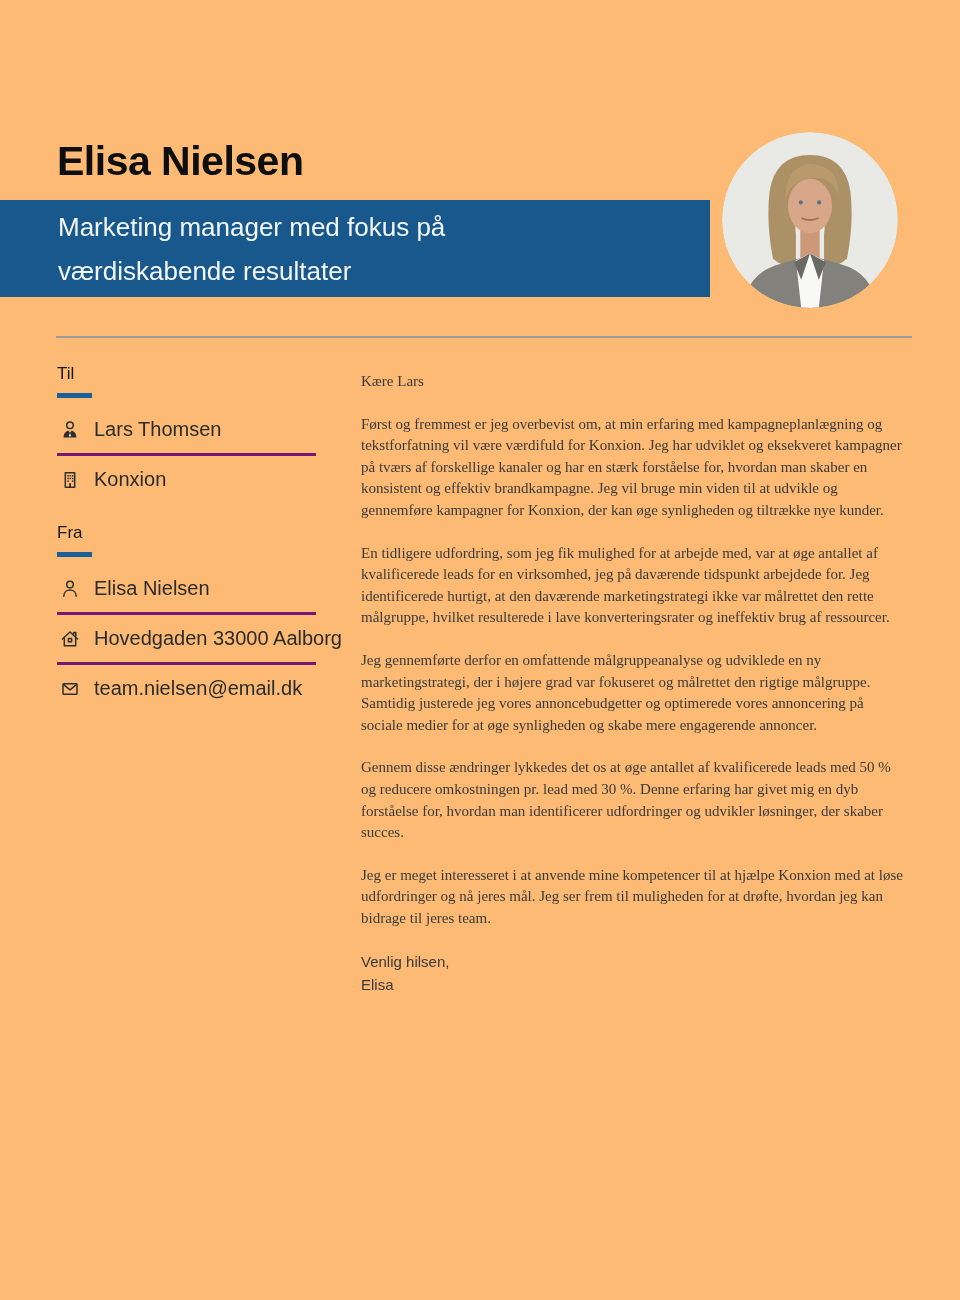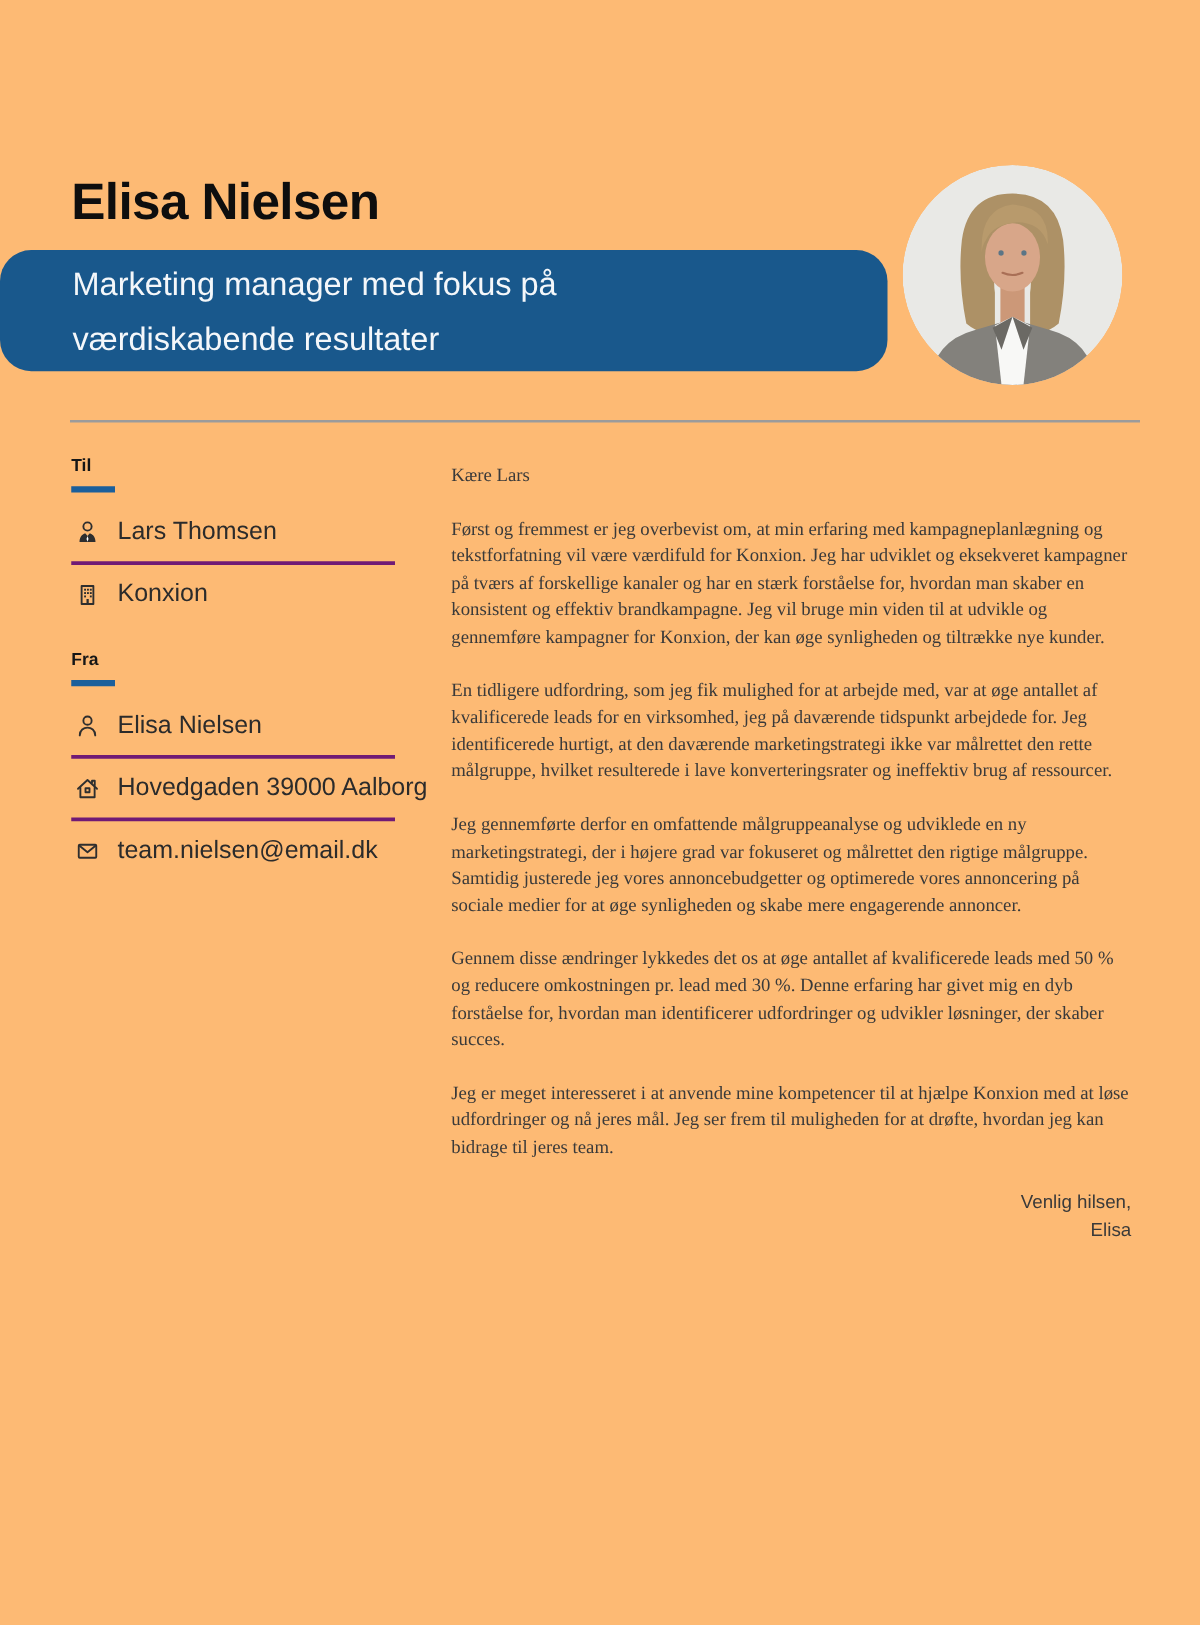--- a/index.html
+++ b/index.html
@@ -16,58 +16,57 @@
   .name {
     position: absolute; left: 57px; top: 138px;
     font-size: 41px; font-weight: 800; letter-spacing: -0.5px;
     color: #0e0e0e;
   }
   .banner {
     position: absolute; left: 0; top: 200px; width: 710px; height: 97px;
     display: flex; flex-direction: column; justify-content: center;
     padding-left: 58px;
     color: #f4f7fa;
-    border-radius: 25px;
   }
   .banner .tagline-line { font-size: 26px; font-weight: 400; line-height: 44px; }
 
   .photo {
     position: absolute; left: 722px; top: 132px; width: 176px; height: 176px;
     border-radius: 50%; overflow: hidden;
   }
   .photo svg { display: block; width: 100%; height: 100%; }
 
   .top-divider {
     position: absolute; left: 56px; top: 336px; width: 856px; height: 2px;
     background: #9b9b9b;
   }
 
   
   .sidebar { position: absolute; left: 57px; top: 364px; width: 259px; }
   .side-section + .side-section { margin-top: 20px; }
-  .side-heading { font-size: 14px; font-weight: 700; color: #161616; }
+  .side-heading { font-size: 17px; font-weight: 400; color: #161616; }
   .accent-bar { width: 35px; height: 5px; margin-top: 9px; }
   .rows { margin-top: 8px; }
   .contact-row {
     display: flex; align-items: center; gap: 13px;
     padding: 12px 2px;
     font-size: 20px; color: #2b2b2b;
   }
   .contact-row + .contact-row { border-top: 3px solid #701a75; }
   .row-icon { width: 22px; height: 22px; flex: 0 0 22px; }
   .row-icon svg { display: block; width: 22px; height: 22px; stroke: #2e2e2e; fill: none; stroke-width: 1.5; stroke-linecap: round; stroke-linejoin: round; }
   .row-label { white-space: nowrap; }
 
   
   .letter {
     position: absolute; left: 361px; top: 371px; width: 544px;
     font-size: 15px; line-height: 21.6px; color: #3a3a3a;
   }
   .letter p { margin: 0 0 21px 0; font-family: Liberation Serif, serif; }
-  .letter .sig-block div { line-height: 23px; text-align: right; }
+  .letter .sig-block div { line-height: 23px; }
 </style>
 </head>
 <body>
 
 <div class="page">
 
   <div class="name">Elisa Nielsen</div>
 
   <div class="banner" style="background:#19588c;">
     <div class="tagline-line">Marketing manager med fokus på</div>
@@ -161,21 +160,21 @@
         </div>
         <div class="contact-row">
           <span class="row-icon">
             <svg viewBox="0 0 22 22">
               <path d="M5.3,10.2 L5.3,17.8 L16.7,17.8 L16.7,10.2"></path>
               <path d="M3.4,11 L11,4 L18.6,11"></path>
               <path d="M14.6,6.2 L14.6,4.6 L16.8,4.6 L16.8,8.2"></path>
               <rect x="9.4" y="10.6" width="3.2" height="3.2"></rect>
             </svg>
           </span>
-          <span class="row-label">Hovedgaden 39000 Aalborg</span>
+          <span class="row-label">Hovedgaden 33000 Aalborg</span>
         </div>
         <div class="contact-row">
           <span class="row-icon">
             <svg viewBox="0 0 22 22">
               <rect x="4" y="5.8" width="14" height="10.4" rx="0.8"></rect>
               <path d="M4.6,6.6 L11,11.8 L17.4,6.6"></path>
             </svg>
           </span>
           <span class="row-label">team.nielsen@email.dk</span>
         </div>

